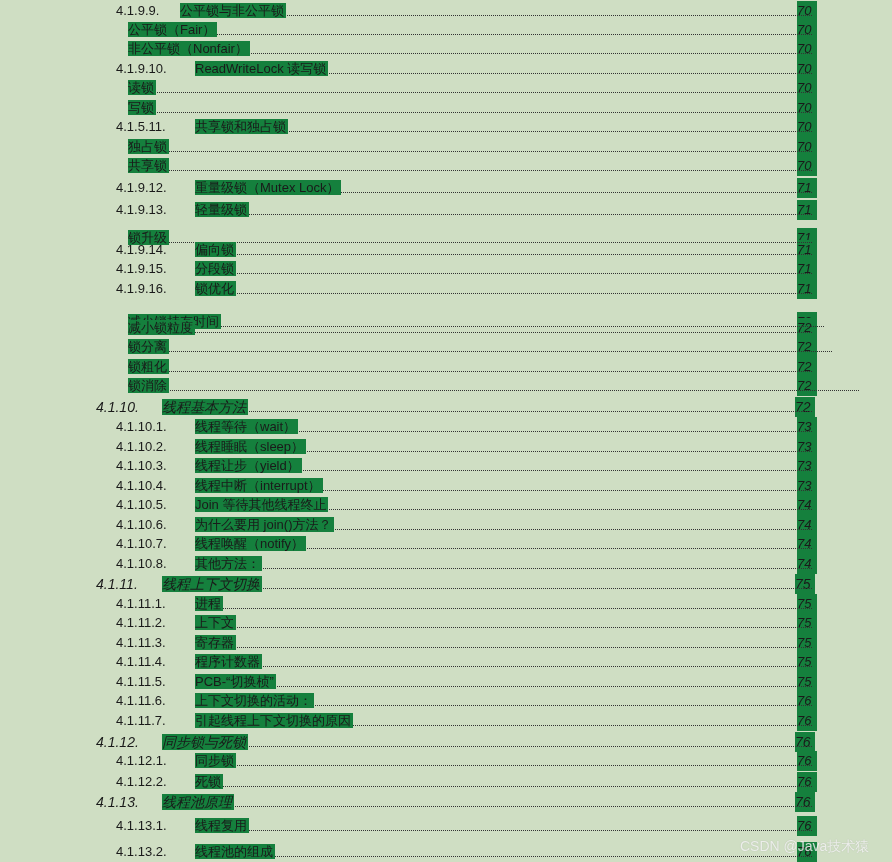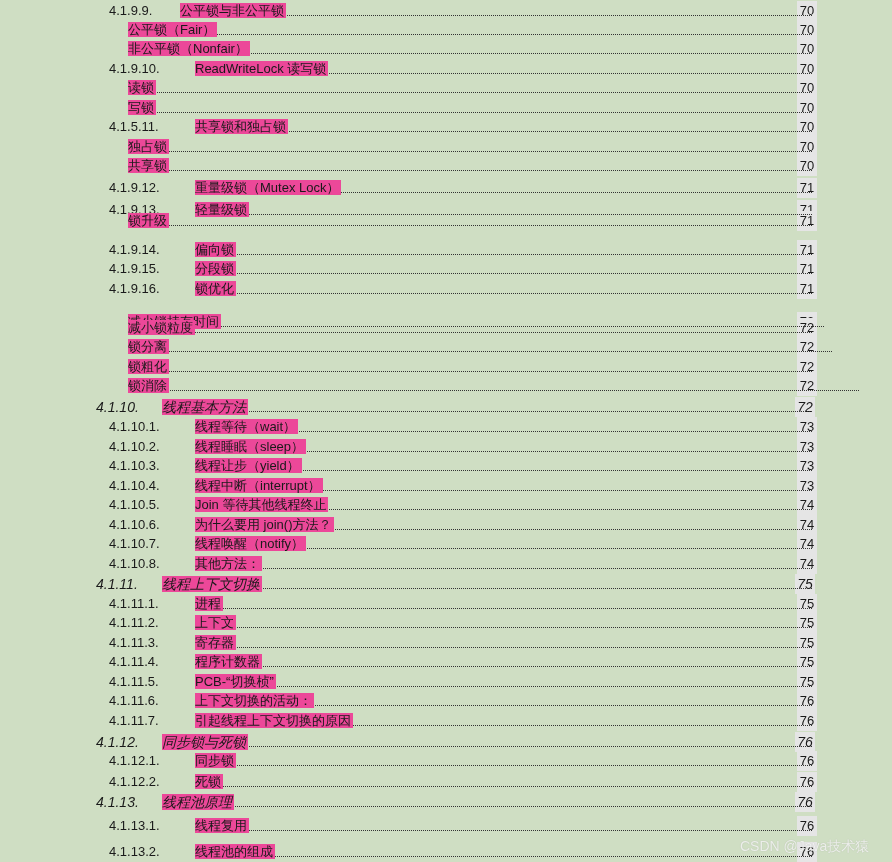--- a/index.html
+++ b/index.html
@@ -35,44 +35,45 @@
       top: 0;
     }
     .title {
       position: absolute;
       top: 0;
       right: 80px;
       overflow: hidden;
       white-space: nowrap;
     }
     .title .txt {
-      background: #ec4899;
+      background: #15803d;
       padding-right: 2px;
       position: relative;
       z-index: 2;
     }
     .title::after {
       content: "";
       position: absolute;
       left: 0;
       right: 0;
       bottom: 5px;
       border-bottom: 1.5px dotted #333;
       z-index: 1;
     }
     .page {
       position: absolute;
       top: 0;
       left: 797px;
       width: 20px;
-      text-align: center;
-      background: #e5e5e5;
+      text-align: left;
+      background: #15803d;
+      font-style: italic;
     }
     
-    .lvl4 .num { left: 109px; }
+    .lvl4 .num { left: 116px; }
     .lvl4 .title { left: 195px; }
     
     .lvl3 { font-style: italic; font-size: 14px; }
     .lvl3 .num { left: 96px; text-align: right; }
     .lvl3 .title { left: 162px; }
     .lvl3 .page { left: 795px; }
     
     .sub .title { left: 128px; }
     
     .tight .title { left: 180px; }
@@ -134,21 +135,21 @@
     <div class="row lvl4" style="top: 178px;">
       <span class="num">4.1.9.12.</span>
       <span class="title"><span class="txt">重量级锁（Mutex Lock）</span></span>
       <span class="page">71</span>
     </div>
     <div class="row lvl4" style="top: 200px;">
       <span class="num">4.1.9.13.</span>
       <span class="title"><span class="txt">轻量级锁</span></span>
       <span class="page">71</span>
     </div>
-    <div class="row sub" style="top: 211px;">
+    <div class="row sub" style="top: 228px;">
       <span class="title"><span class="txt">锁升级</span></span>
       <span class="page">71</span>
     </div>
     <div class="row lvl4" style="top: 240px;">
       <span class="num">4.1.9.14.</span>
       <span class="title"><span class="txt">偏向锁</span></span>
       <span class="page">71</span>
     </div>
     <div class="row lvl4" style="top: 259px;">
       <span class="num">4.1.9.15.</span>

